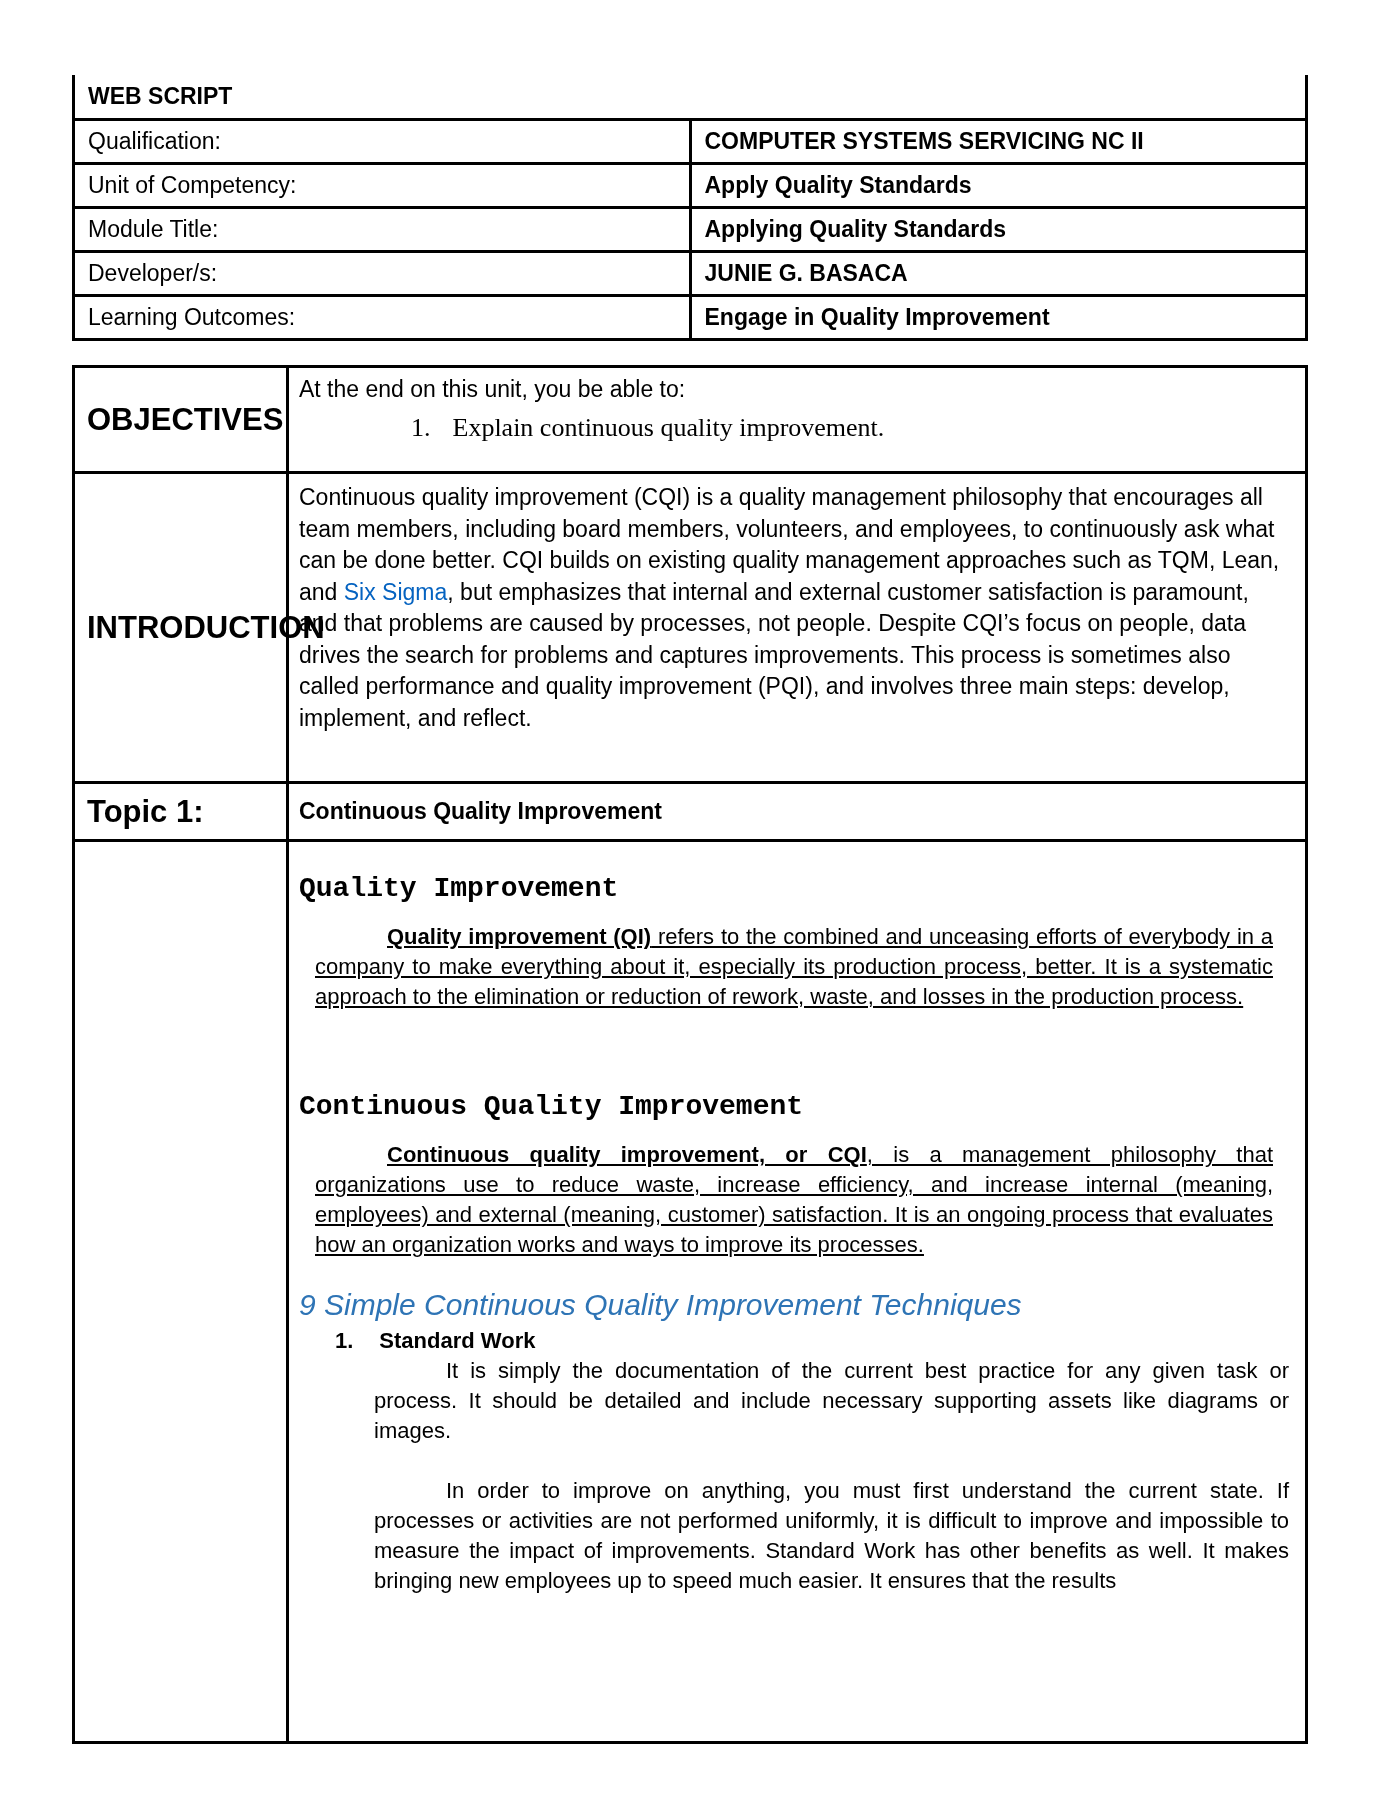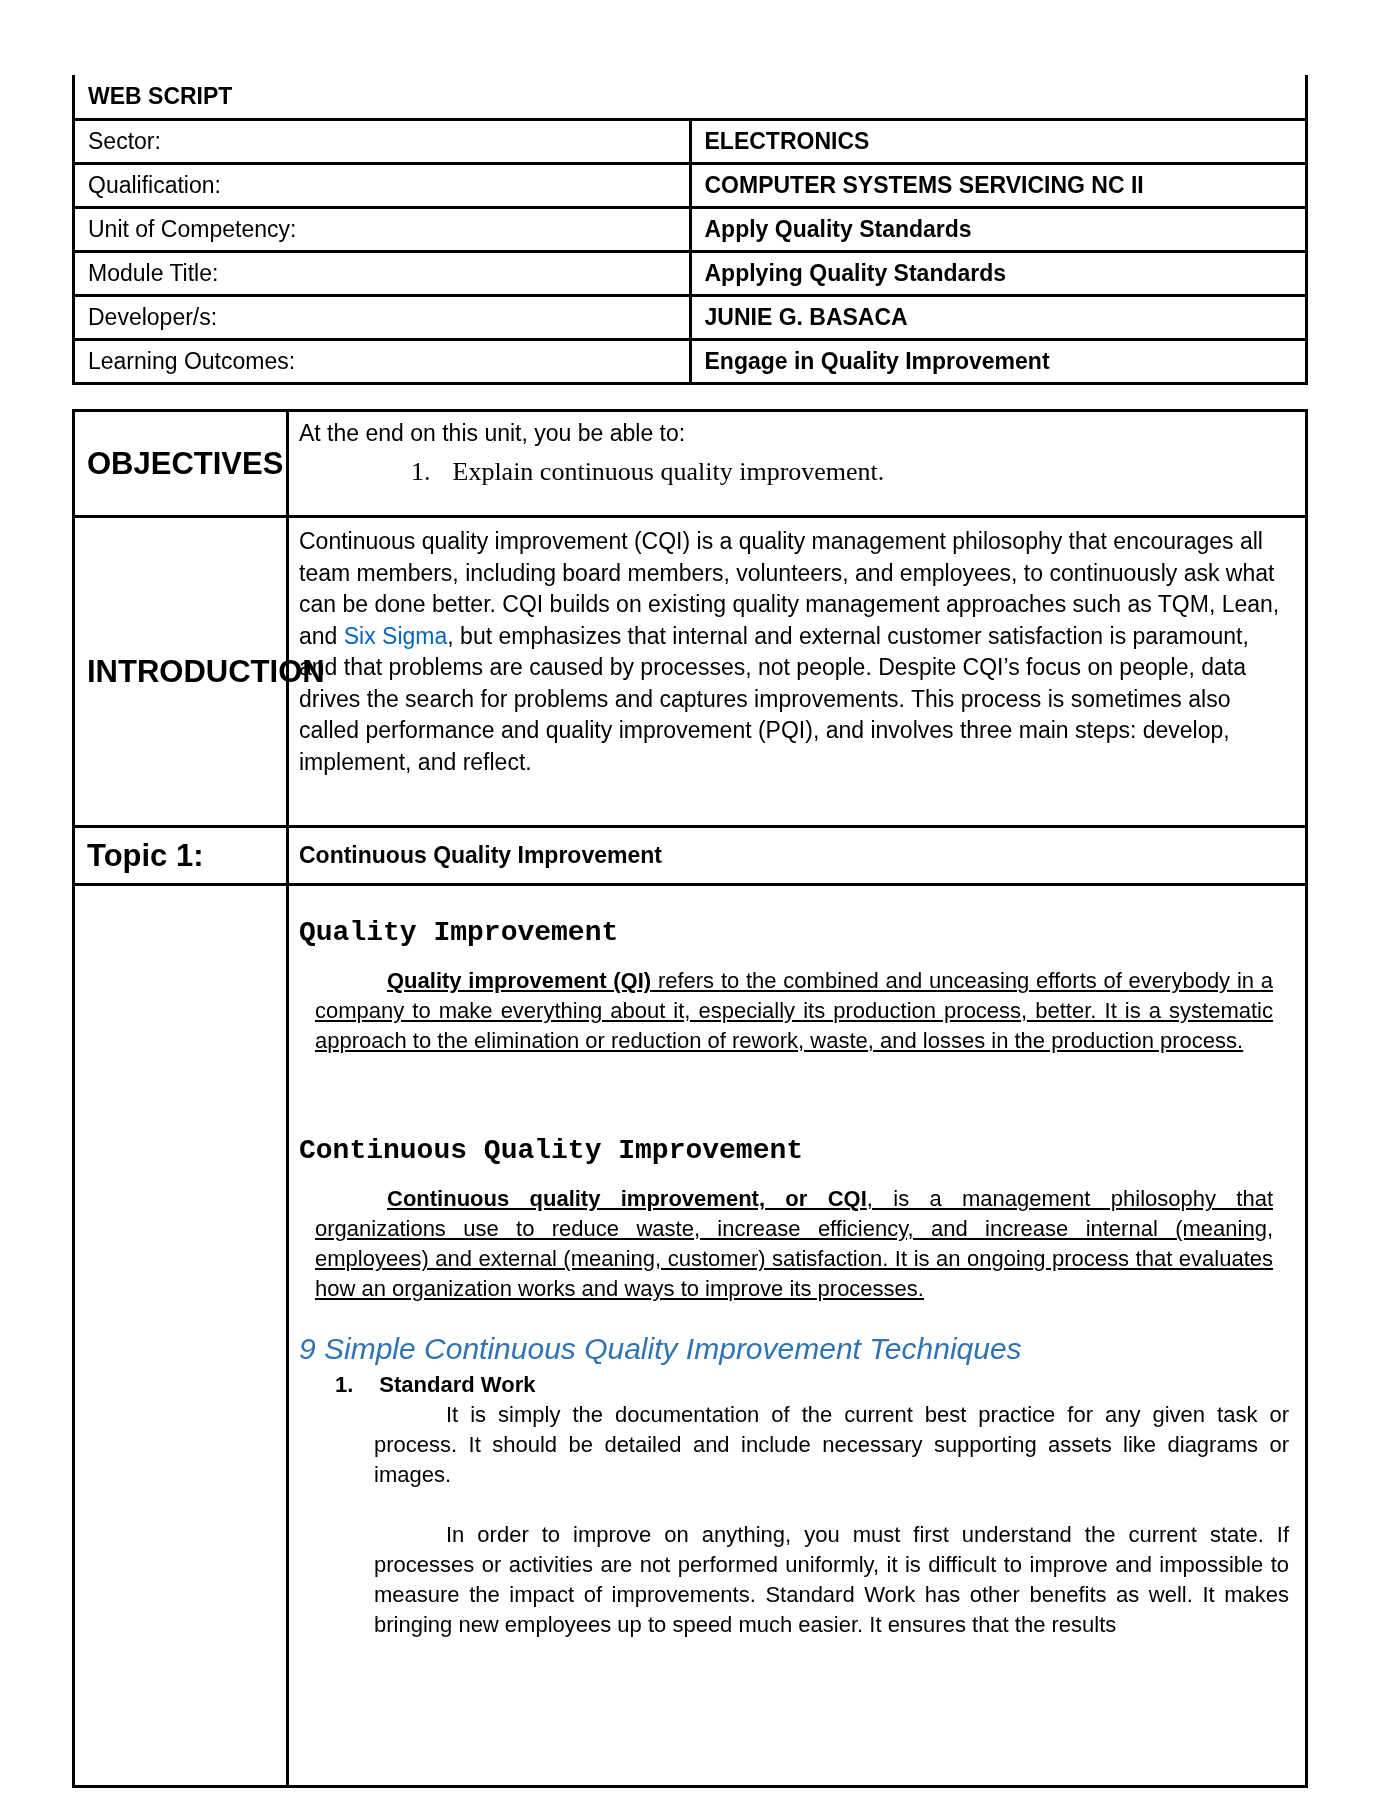--- a/index.html
+++ b/index.html
@@ -66,24 +66,20 @@
 </style>
 </head>
 <body>
 
 <div class="sheet">
 
   <table class="t1">
     <tbody>
         <tr class="title-row">
       <td colspan="2">WEB SCRIPT</td>
-    </tr>
-    <tr class="data-row">
-      <td class="lbl">Sector:</td>
-      <td class="val">ELECTRONICS</td>
     </tr>
     <tr class="data-row">
       <td class="lbl">Qualification:</td>
       <td class="val">COMPUTER SYSTEMS SERVICING NC II</td>
     </tr>
     <tr class="data-row">
       <td class="lbl">Unit of Competency:</td>
       <td class="val">Apply Quality Standards</td>
     </tr>
     <tr class="data-row">

